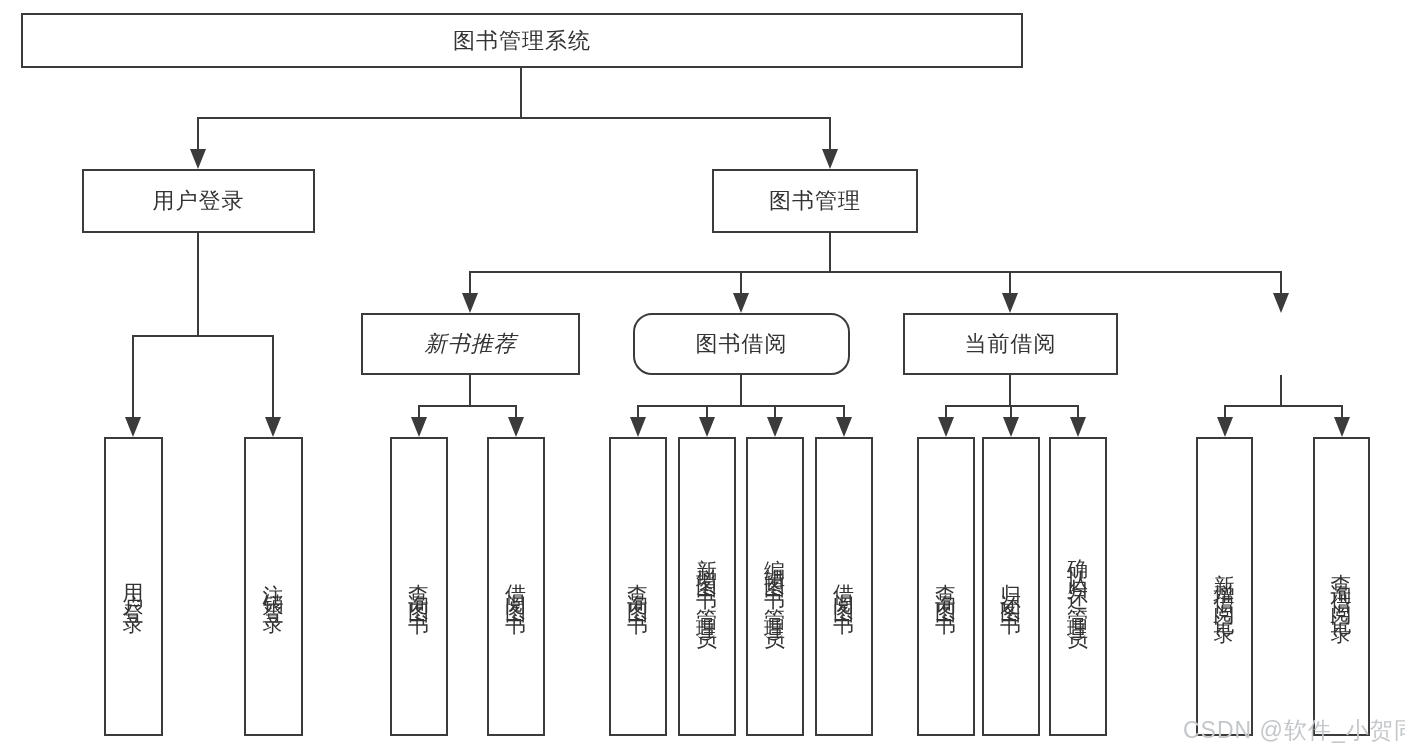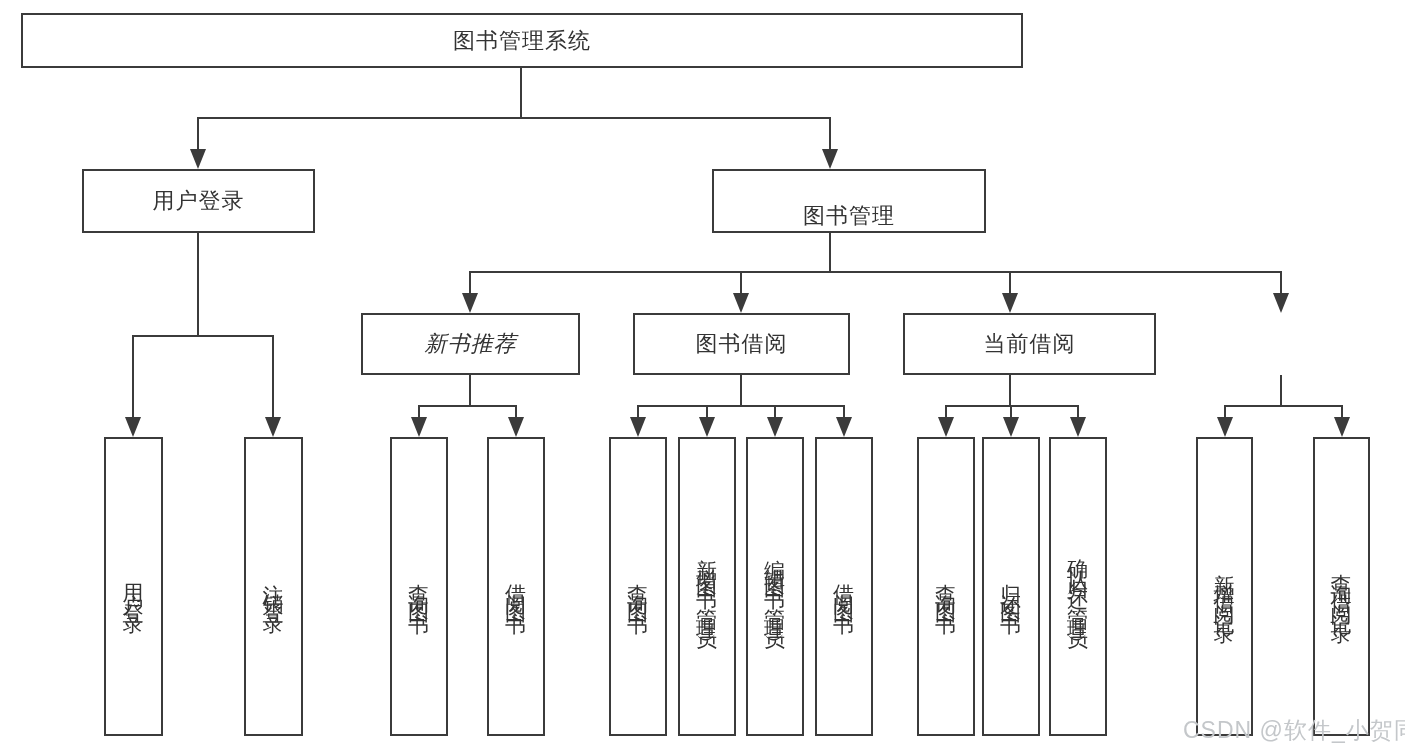--- a/index.html
+++ b/index.html
@@ -77,31 +77,31 @@
     <polygon points="1342,437 1334,417 1350,417" fill="#3b3b3b"></polygon>
   </svg>
 
   <div class="box h" style="left:21px;top:13px;width:1002px;height:55px;">
     <span>图书管理系统</span>
   </div>
 
   <div class="box h" style="left:82px;top:169px;width:233px;height:64px;">
     <span>用户登录</span>
   </div>
-  <div class="box h" style="left:712px;top:169px;width:274px;height:64px;align-items:flex-end;">
+  <div class="box h" style="left:712px;top:169px;width:206px;height:64px;">
     <span>图书管理</span>
   </div>
 
   <div class="box h" style="left:361px;top:313px;width:219px;height:62px;font-style:italic;">
     <span>新书推荐</span>
   </div>
-  <div class="box h" style="left:633px;top:313px;width:217px;height:62px;">
+  <div class="box h" style="left:633px;top:313px;width:217px;height:62px;border-radius:19px;">
     <span>图书借阅</span>
   </div>
-  <div class="box h" style="left:903px;top:313px;width:253px;height:62px;">
+  <div class="box h" style="left:903px;top:313px;width:215px;height:62px;">
     <span>当前借阅</span>
   </div>
 
   <div class="box v" style="left:104px;top:437px;width:59px;height:299px;">
     <span class="vtext">用户登录</span>
   </div>
   <div class="box v" style="left:244px;top:437px;width:59px;height:299px;">
     <span class="vtext">注销登录</span>
   </div>
 

